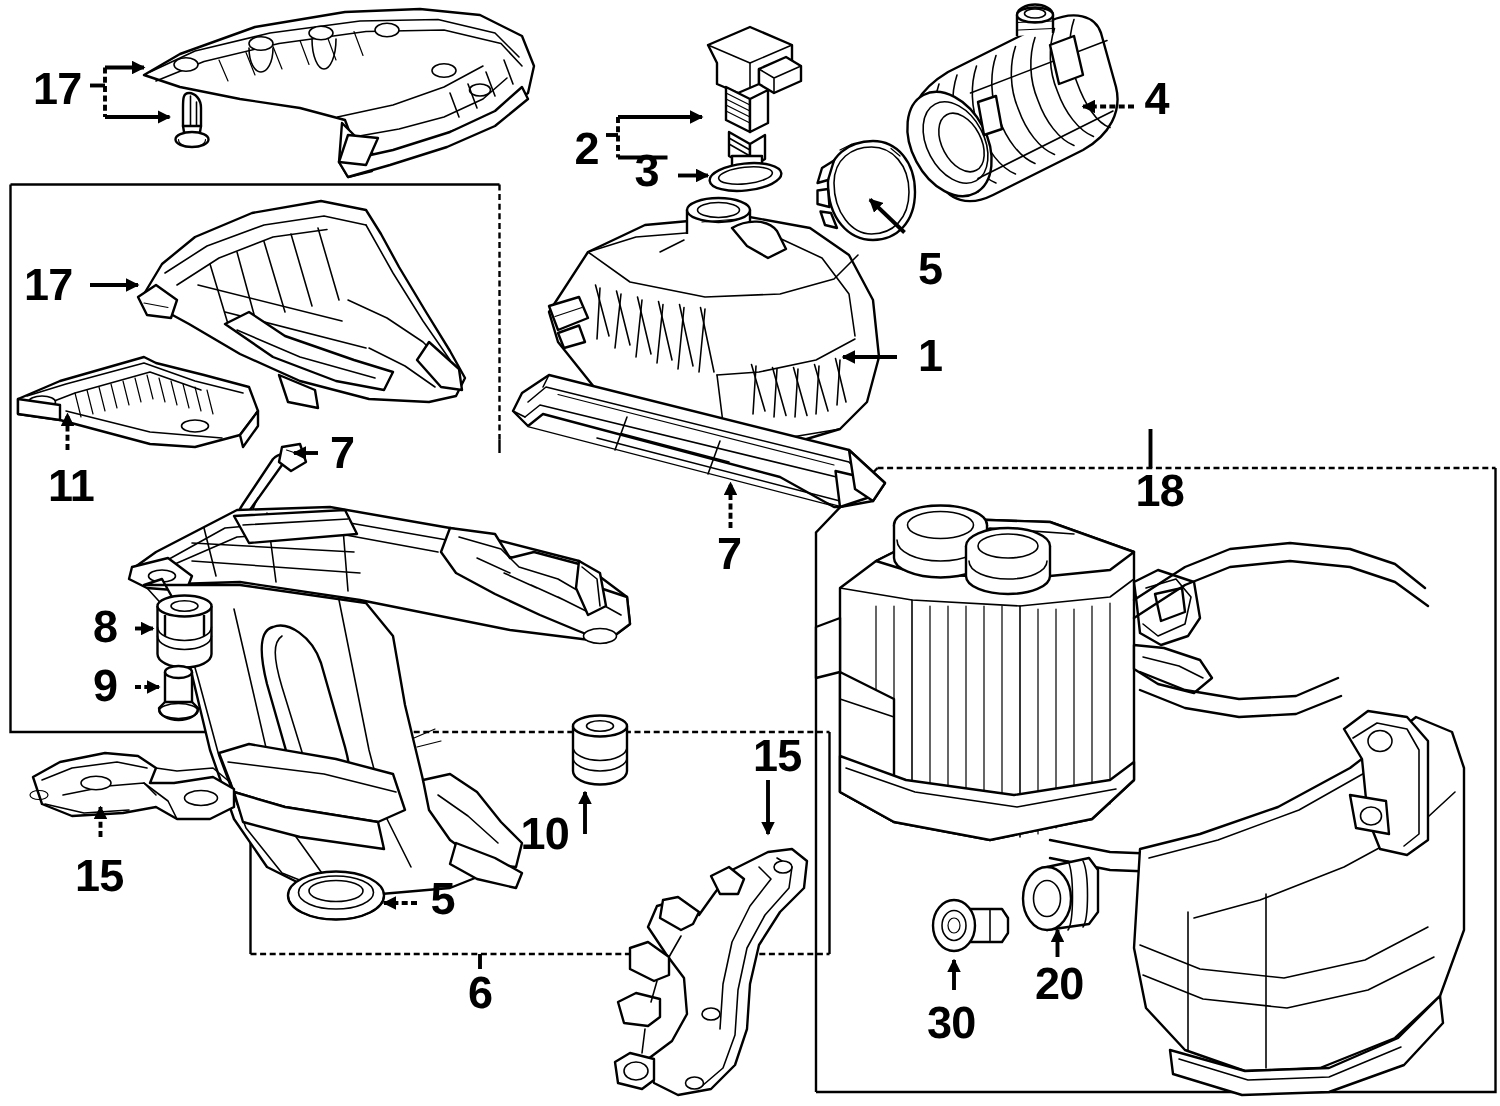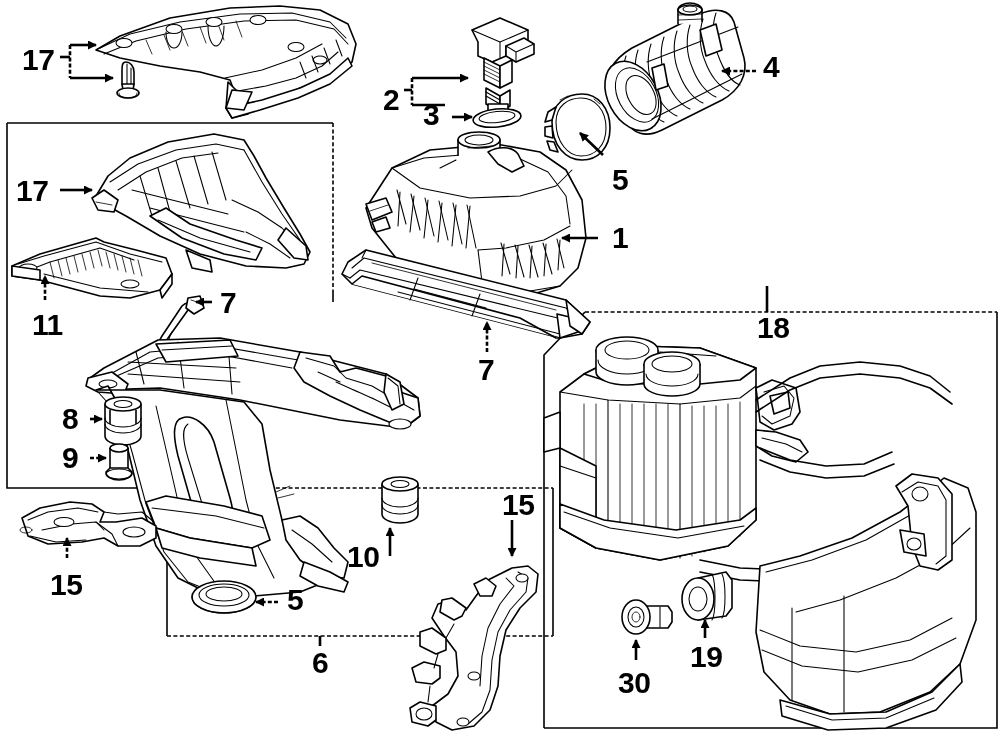--- a/index.html
+++ b/index.html
@@ -481,15 +481,15 @@
   <div class="callout-label" style="left:62px;top:404px;">8</div>
   <div class="callout-label" style="left:62px;top:443px;">9</div>
   <div class="callout-label" style="left:50px;top:570px;">15</div>
   <div class="callout-label" style="left:347px;top:542px;">10</div>
   <div class="callout-label" style="left:287px;top:585px;">5</div>
   <div class="callout-label" style="left:312px;top:648px;">6</div>
   <div class="callout-label" style="left:478px;top:355px;">7</div>
   <div class="callout-label" style="left:502px;top:490px;">15</div>
   <div class="callout-label" style="left:757px;top:265px;margin-top:48px;">18</div>
   <div class="callout-label" style="left:618px;top:668px;">30</div>
-  <div class="callout-label" style="left:690px;top:642px;">19</div>
+  <div class="callout-label" style="left:690px;top:642px;">20</div>
 
 </div>
 
 </body></html>

